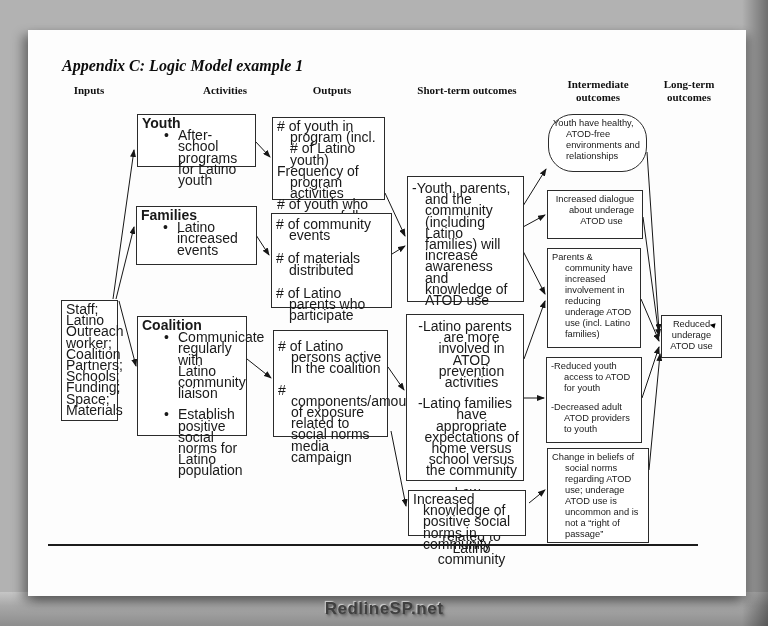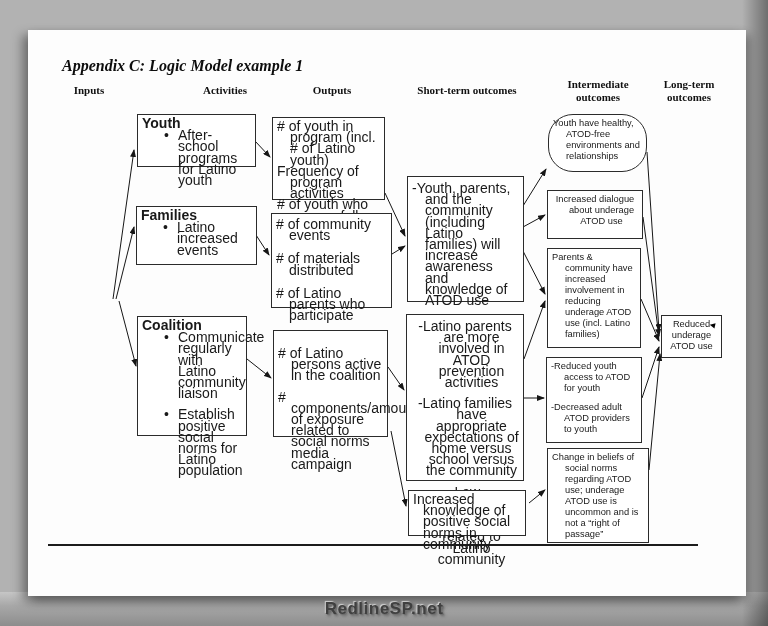--- a/index.html
+++ b/index.html
@@ -77,20 +77,23 @@
 
   <div class="title">Appendix C: Logic Model example 1</div>
 
   <div class="hd hd-inputs">Inputs</div>
   <div class="hd hd-activities">Activities</div>
   <div class="hd hd-outputs">Outputs</div>
   <div class="hd hd-short">Short-term outcomes</div>
   <div class="hd hd-inter">Intermediate outcomes</div>
   <div class="hd hd-long">Long-term outcomes</div>
 
+  <div class="bx" style="left:61px;top:300px;width:57px;height:121px;">
+    <div>Staff; Latino Outreach worker; Coalition Partners; Schools; Funding; Space; Materials</div>
+  </div>
 
   <div class="bx" style="left:137px;top:114px;width:119px;height:53px;">
     <b>Youth</b>
     <div class="bul">After-school programs for Latino youth</div>
   </div>
 
   <div class="bx" style="left:136px;top:206px;width:121px;height:59px;">
     <b>Families</b>
     <div class="bul">Latino increased events</div>
   </div>
@@ -106,21 +109,21 @@
     <div class="bul">Communicate regularly with Latino community liaison</div>
     <div class="bul m-top">Establish positive social norms for Latino population</div>
   </div>
 
   <div class="bx gap12" style="left:271px;top:213px;width:121px;height:95px;padding-top:5px;">
     <div class="item"># of community events</div>
     <div class="item"># of materials distributed</div>
     <div class="item"># of Latino parents who participate</div>
   </div>
 
-  <div class="bx gap10" style="left:273px;top:330px;width:115px;height:107px;padding-top:17px;">
+  <div class="bx gap10" style="left:273px;top:330px;width:115px;height:107px;padding-top:10px;">
     <div class="item"># of Latino persons active in the coalition</div>
     <div class="item"># components/amount of exposure related to social norms media campaign</div>
   </div>
 
   <div class="bx gap10" style="left:407px;top:176px;width:117px;height:126px;padding-top:6px;">
     <div class="item">-Youth, parents, and the community (including Latino families) will increase awareness and knowledge of ATOD use</div>
     <div class="item">-Youth increase skills to resist ATOD use and stay ATOD-free</div>
   </div>
 
   <div class="bx gap10" style="left:406px;top:314px;width:118px;height:167px;padding-top:6px;text-align:center;">

